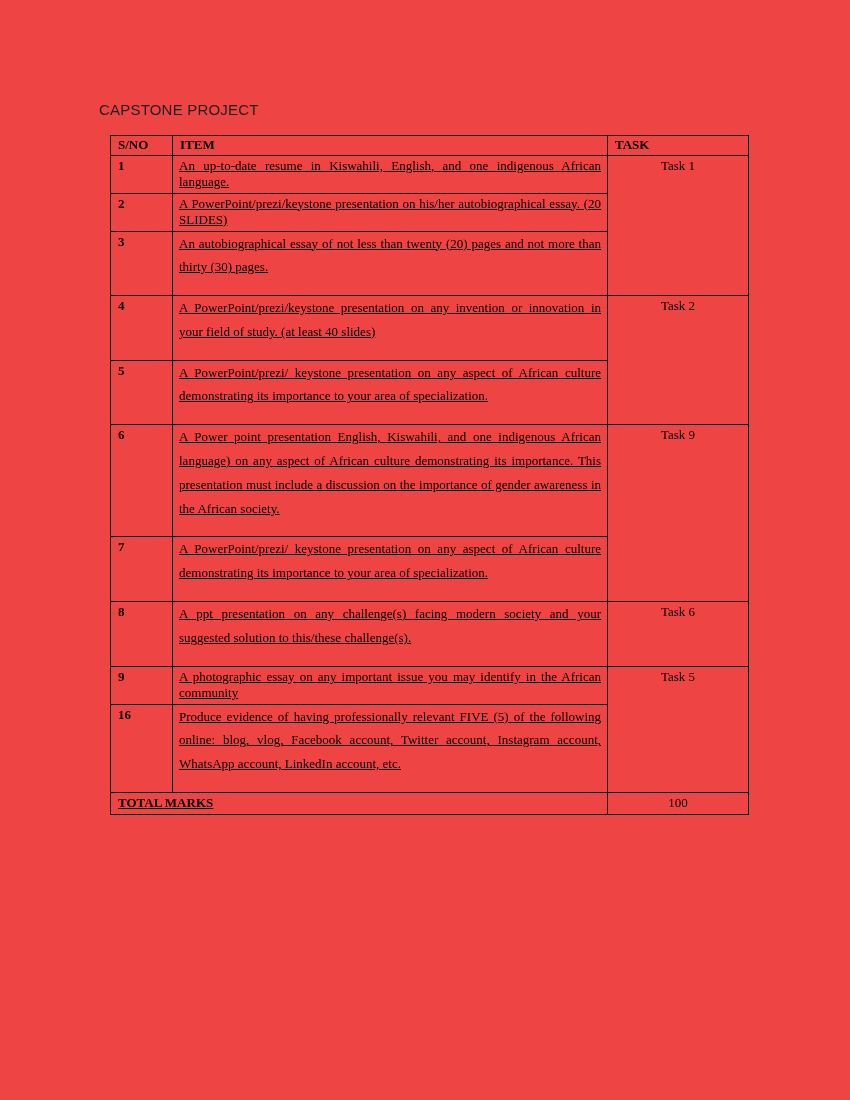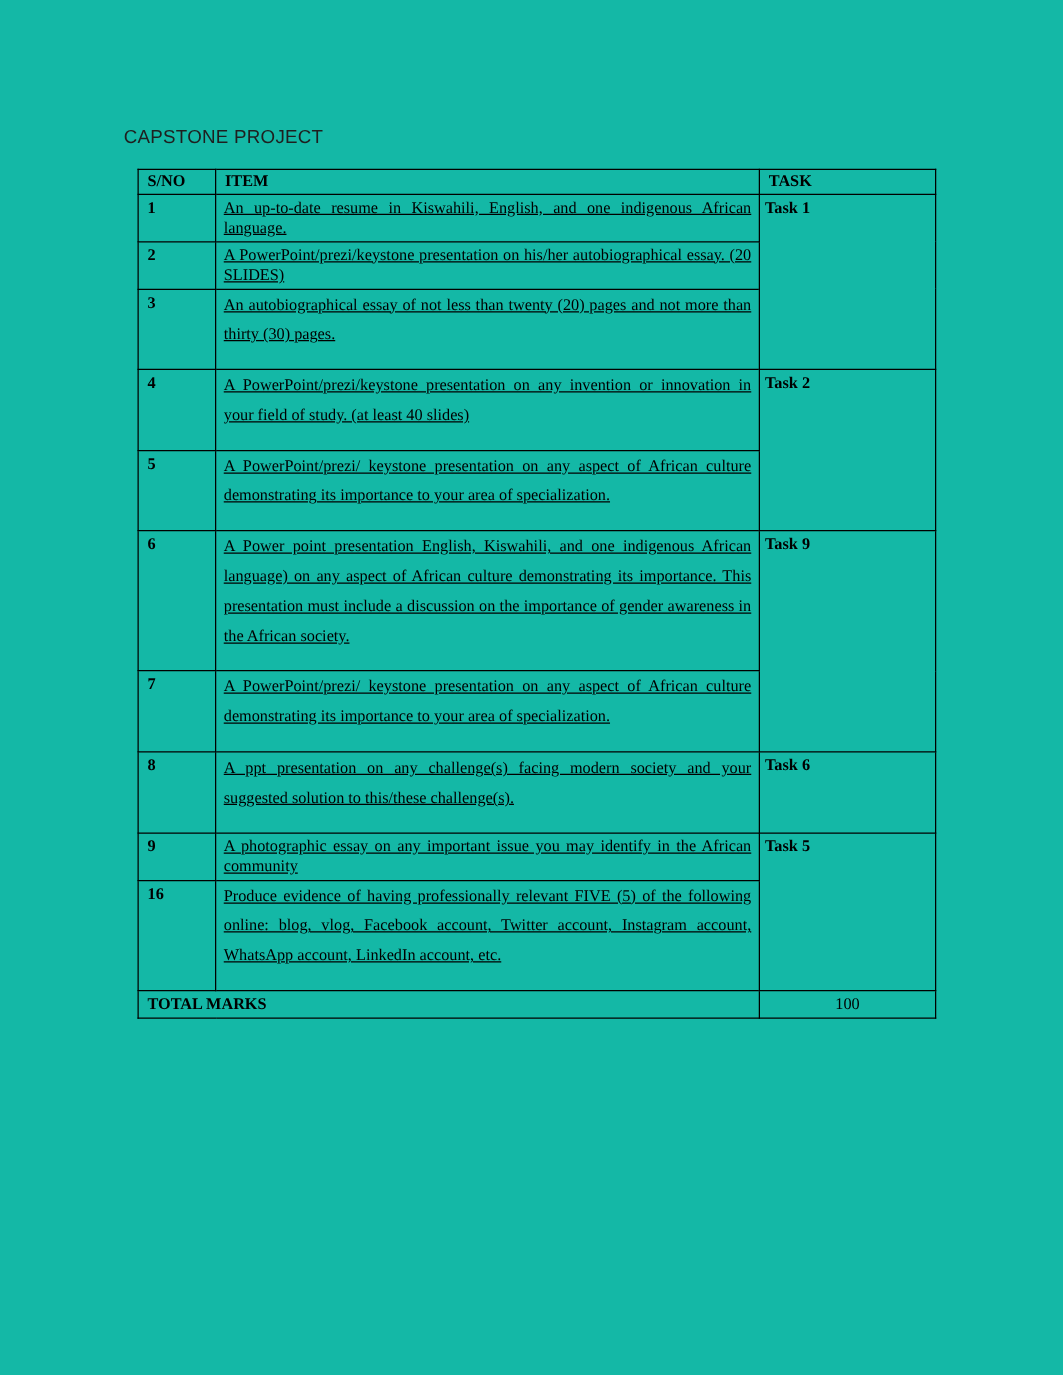--- a/index.html
+++ b/index.html
@@ -4,21 +4,21 @@
 <style>
   html, body {
     margin: 0;
     padding: 0;
     background: #ffffff;
   }
   .page {
     position: relative;
     width: 850px;
     height: 1100px;
-    background: #14b8a6;
+    background: #ef4444;
     font-family: "Liberation Serif", serif;
     color: #000000;
   }
   .doc-title {
     position: absolute;
     left: 99px;
     top: 101px;
     font-family: "Liberation Sans", sans-serif;
     font-size: 15px;
     line-height: 18px;
@@ -56,29 +56,31 @@
     line-height: 16.5px;
   }
   td.item {
     text-align: justify;
     padding: 2px 6px 2px 6px;
     text-decoration: underline;
   }
   td.item.tight  { line-height: 16.5px; }
   td.item.spread { line-height: 23.8px; padding-top: 0; padding-bottom: 16px; }
   td.task {
+    text-align: center;
     vertical-align: middle;
-    font-weight: bold;
+    font-weight: normal;
     padding: 2px 4px;
     line-height: 16.5px;
   }
   td.total-label {
     font-weight: bold;
     padding: 2px 20px 2px 7px;
     line-height: 16.5px;
+    text-decoration: underline;
   }
   td.total-value {
     font-weight: normal;
     text-align: center;
     vertical-align: middle;
     padding: 2px 4px;
     line-height: 16.5px;
   }
 </style>
 </head>

